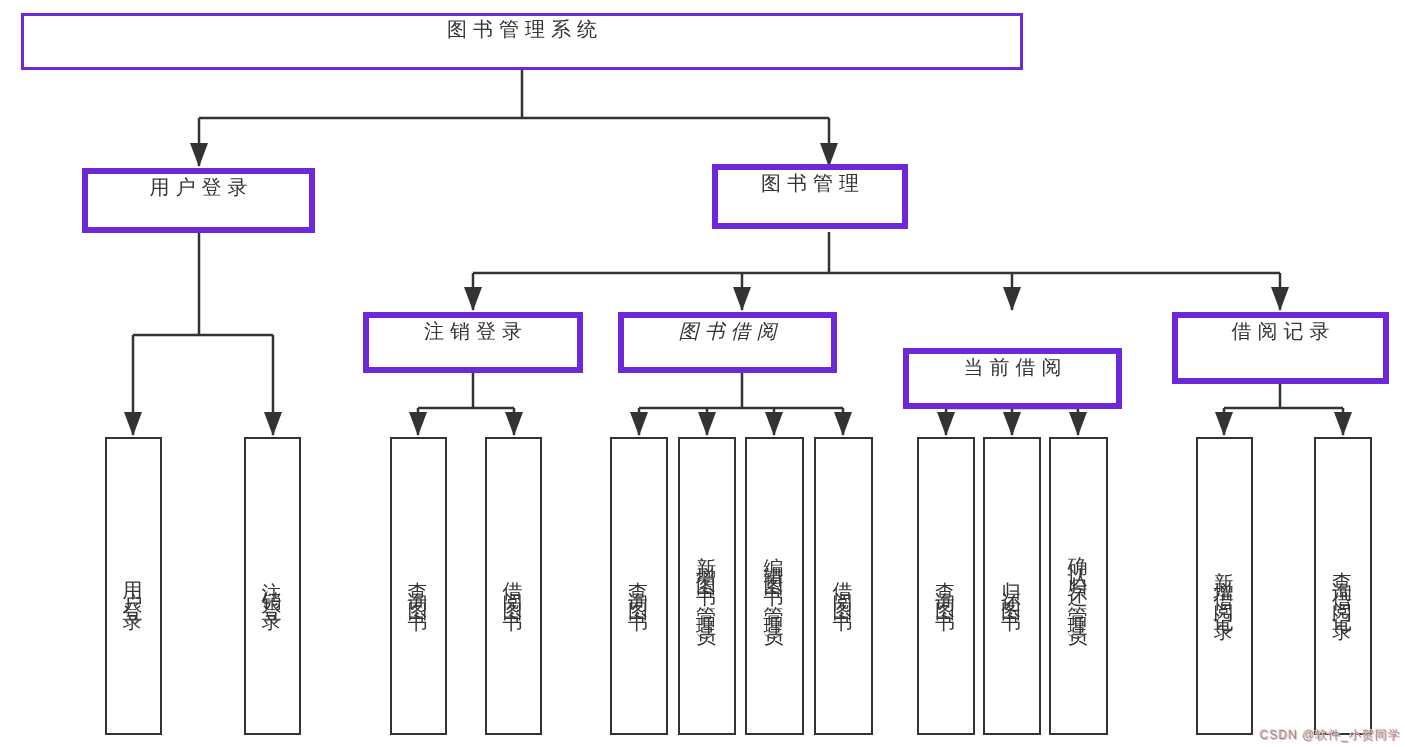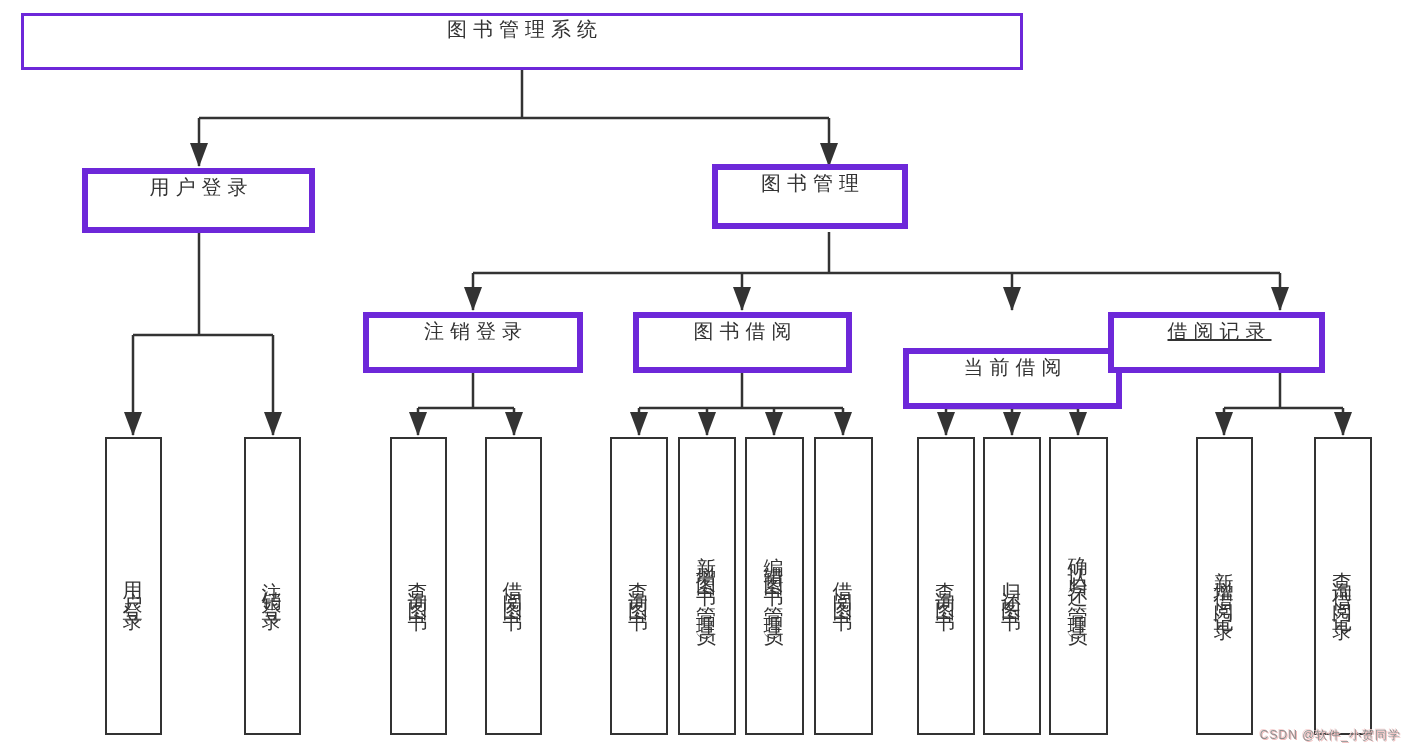--- a/index.html
+++ b/index.html
@@ -121,27 +121,27 @@
   <div class="node" style="left:82px; top:168px; width:233px; height:65px;">
     <span>用户登录</span>
   </div>
   <div class="node" style="left:712px; top:164px; width:196px; height:65px;">
     <span>图书管理</span>
   </div>
 
   <div class="node" style="left:363px; top:312px; width:220px; height:61px;">
     <span>注销登录</span>
   </div>
-  <div class="node" style="left:633px; top:312px; width:219px; height:61px;">
+  <div class="node" style="left:618px; top:312px; width:219px; height:61px;font-style:italic;">
     <span>图书借阅</span>
   </div>
   <div class="node" style="left:903px; top:312px; width:219px; height:61px;margin-top:36px;">
     <span>当前借阅</span>
   </div>
-  <div class="node" style="left:1108px; top:312px; width:217px; height:61px;text-decoration:underline;">
+  <div class="node" style="left:1172px; top:312px; width:217px; height:72px;">
     <span>借阅记录</span>
   </div>
 
   <div class="leaf" style="left:105px; width:57px;">
     <span>用户登录</span>
   </div>
   <div class="leaf" style="left:244px; width:57px;">
     <span>注销登录</span>
   </div>
   <div class="leaf" style="left:390px; width:57px;">

